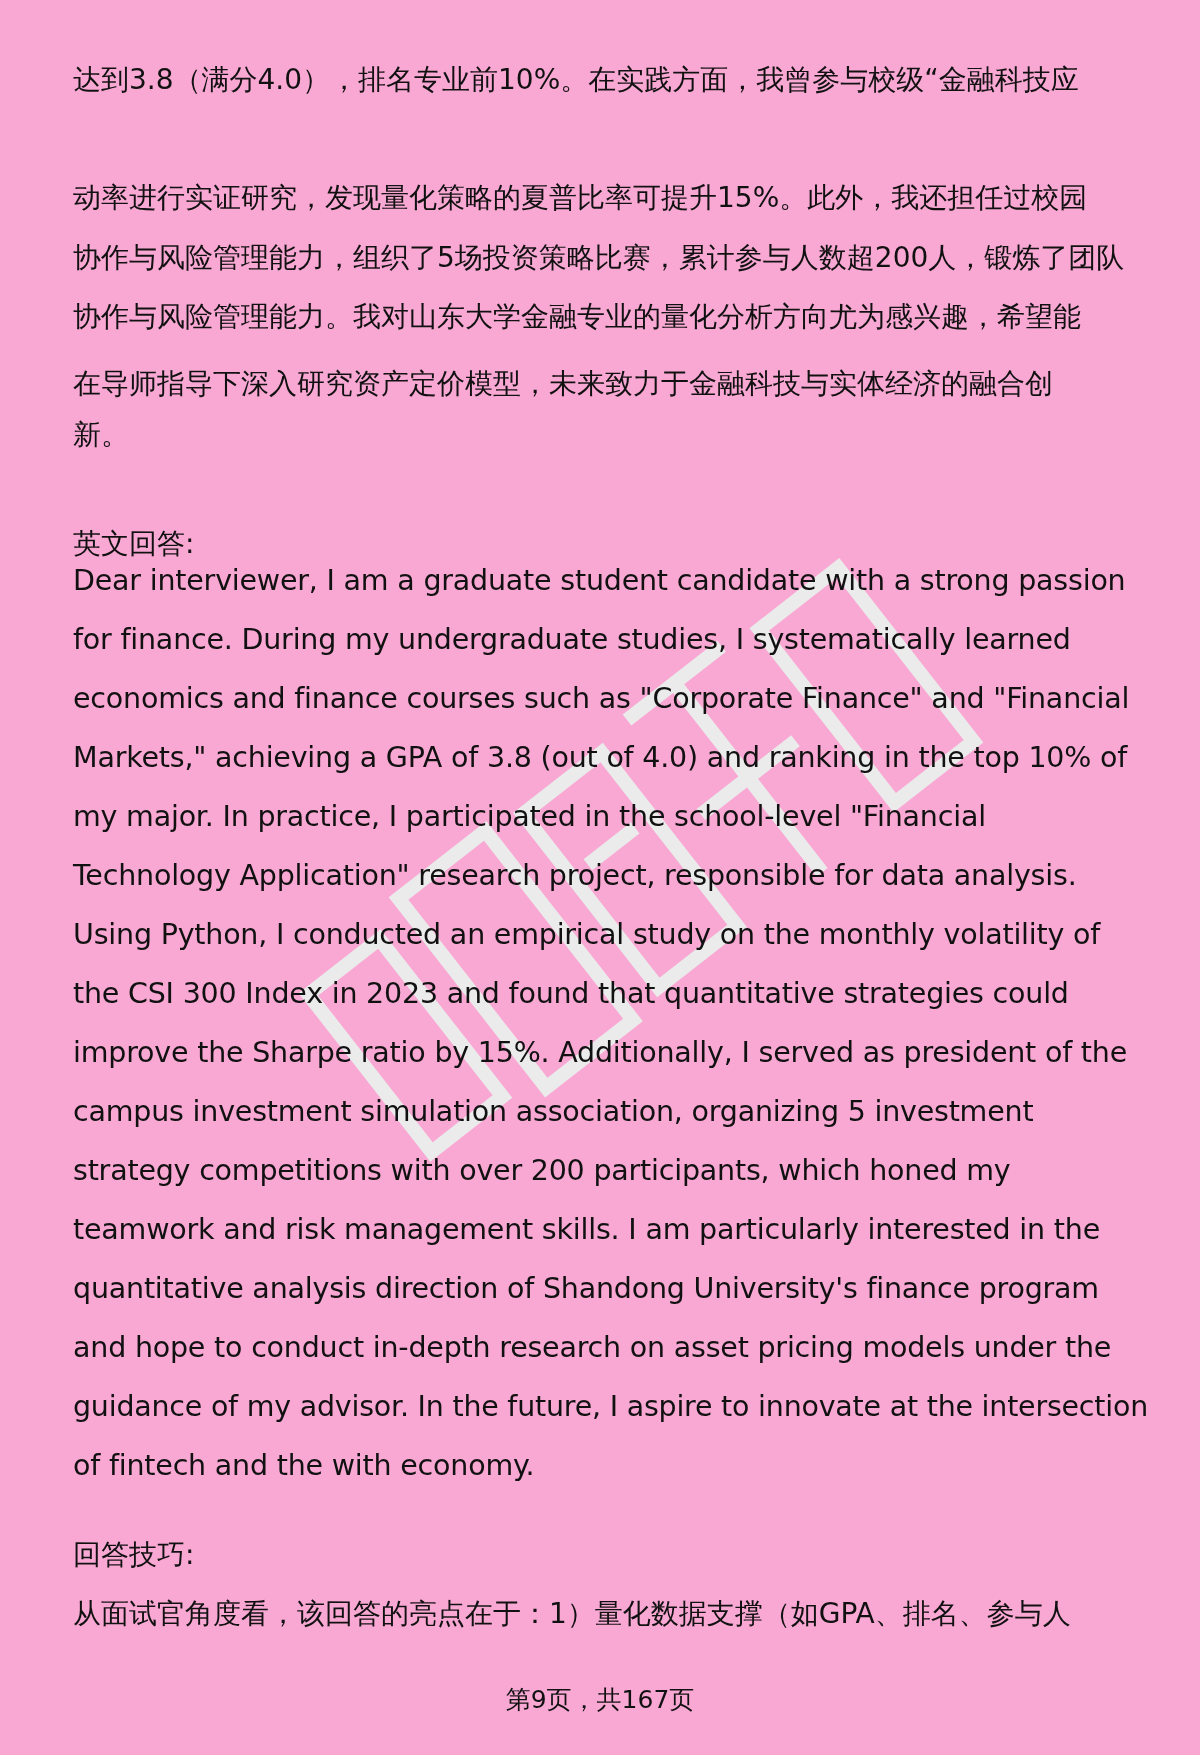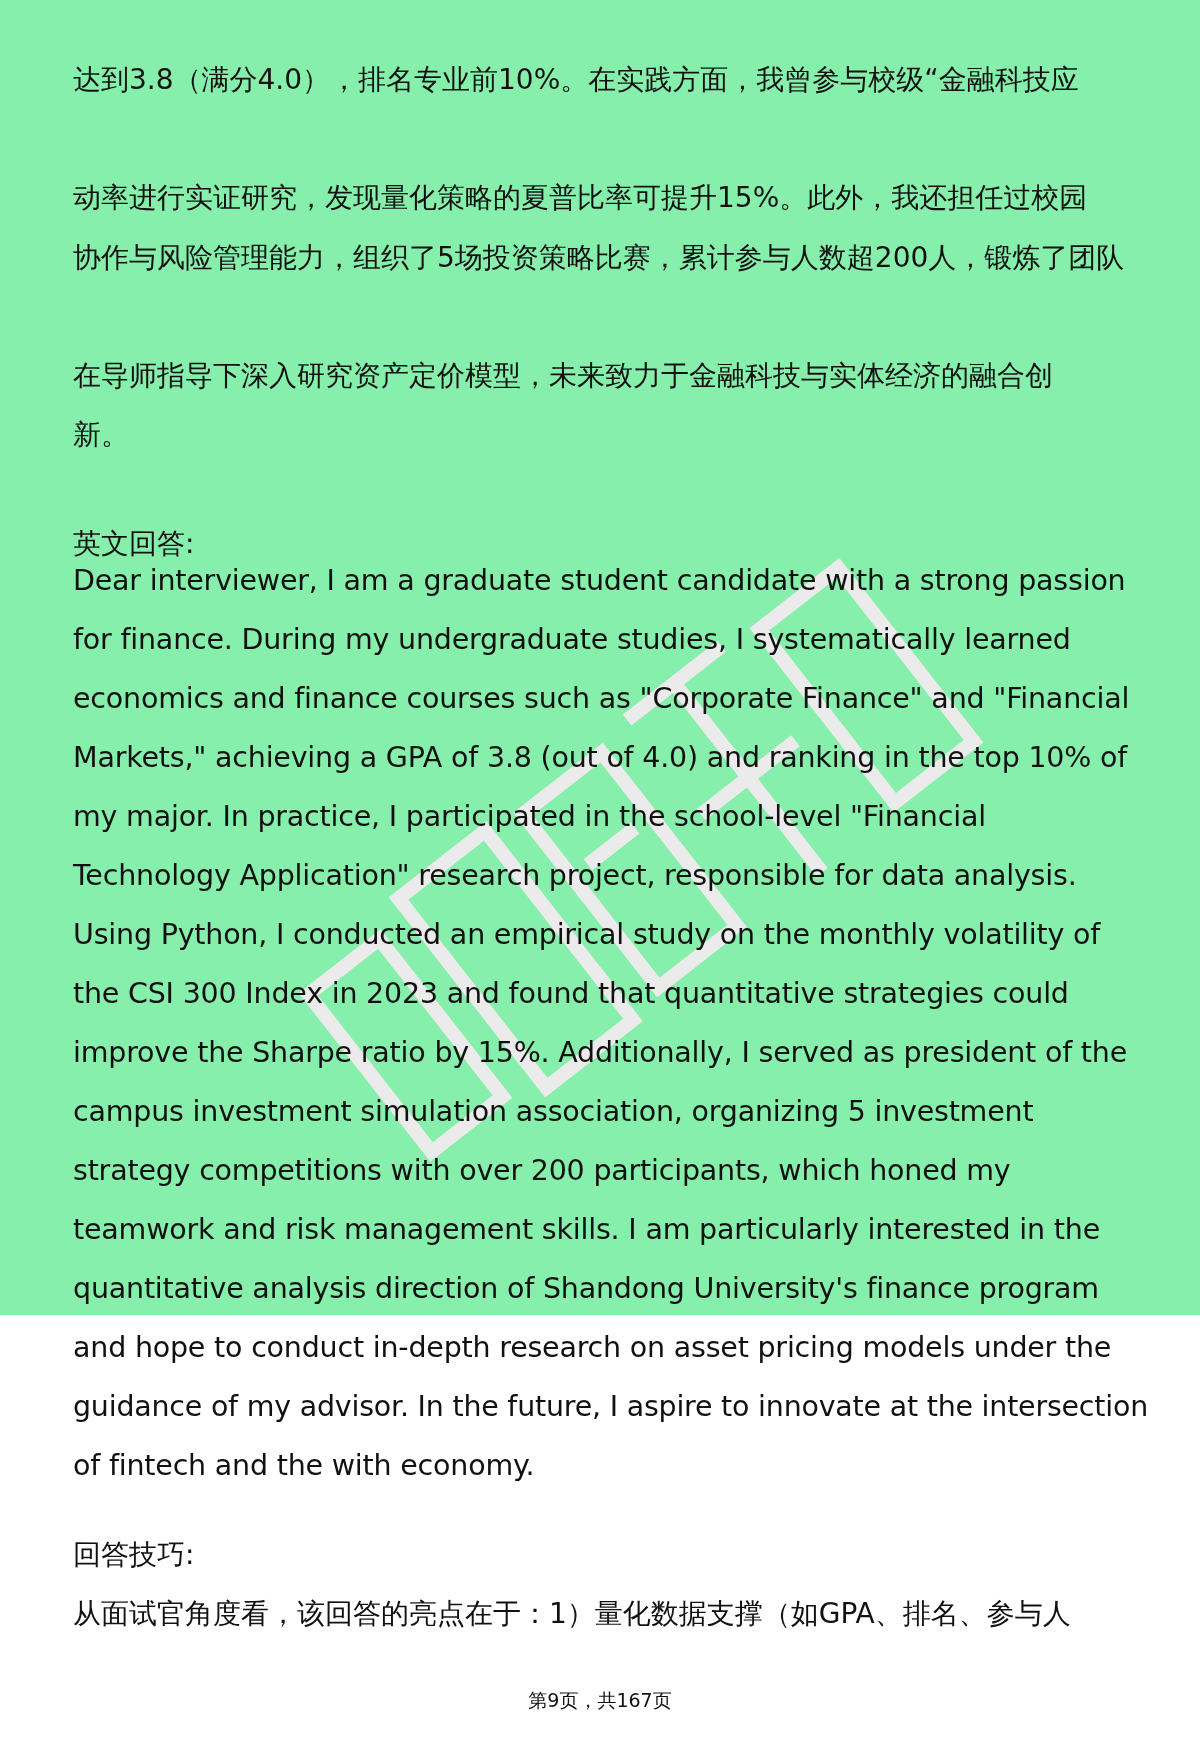--- a/index.html
+++ b/index.html
@@ -1,48 +1,49 @@
 <!DOCTYPE html>
 <html><head>
   <meta charset="utf-8">
   <style>
     html, body { margin: 0; padding: 0; background: #ffffff; }
     body { width: 1200px; height: 1755px; position: relative; overflow: hidden; }
-    .page { position: absolute; left: 0; top: 0; width: 1200px; height: 1315px; background: #86efac; }
+    .page { position: absolute; left: 0; top: 0; width: 1200px; height: 1755px; background: #f9a8d4; }
     .watermark { position: absolute; left: 180px; top: 520px; width: 900px; height: 700px; pointer-events: none; }
     .line {
       position: absolute; left: 73px; white-space: nowrap;
       font-family: "DejaVu Sans", "Liberation Sans", sans-serif;
       font-size: 28px; color: #111111; line-height: 40px; height: 40px;
     }
     .line.en { font-size: 28.5px; letter-spacing: -0.2px; }
     .footer {
       position: absolute; left: 0; width: 1200px; text-align: center; top: 1680px;
-      font-family: "DejaVu Sans", "Liberation Sans", sans-serif; font-size: 19px; color: #111111; line-height: 40px;
+      font-family: "DejaVu Sans", "Liberation Sans", sans-serif; font-size: 25px; color: #111111; line-height: 40px;
     }
   </style>
 </head>
 <body>
 
 <div class="page">
 
   <svg class="watermark" viewBox="0 0 900 700">
     <g fill="none" stroke="#ebebeb" stroke-width="14" transform="rotate(-38 450 350)">
       <rect x="120" y="250" width="90" height="200"></rect>
       <rect x="250" y="230" width="110" height="240"></rect>
       <path d="M400 240 L500 240 L500 460 L400 460 Z M420 320 L480 320"></path>
       <path d="M540 230 L660 230 M600 230 L600 470 M540 350 L660 350"></path>
       <rect x="700" y="240" width="100" height="220"></rect>
     </g>
   </svg>
 
   <div class="line" style="top:60px">达到3.8（满分4.0），排名专业前10%。在实践方面，我曾参与校级“金融科技应</div>
   <div class="line" style="top:178px">动率进行实证研究，发现量化策略的夏普比率可提升15%。此外，我还担任过校园</div>
   <div class="line" style="top:238px">协作与风险管理能力，组织了5场投资策略比赛，累计参与人数超200人，锻炼了团队</div>
-  <div class="line" style="top:356px">在导师指导下深入研究资产定价模型，未来致力于金融科技与实体经济的融合创</div>
+  <div class="line" style="top:297px">协作与风险管理能力。我对山东大学金融专业的量化分析方向尤为感兴趣，希望能</div>
+  <div class="line" style="top:364px">在导师指导下深入研究资产定价模型，未来致力于金融科技与实体经济的融合创</div>
   <div class="line" style="top:415px">新。</div>
 
   <div class="line" style="top:524px">英文回答:</div>
   <div class="line en" style="top:561px">Dear interviewer, I am a graduate student candidate with a strong passion</div>
   <div class="line en" style="top:620px">for finance. During my undergraduate studies, I systematically learned</div>
   <div class="line en" style="top:679px">economics and finance courses such as "Corporate Finance" and "Financial</div>
   <div class="line en" style="top:738px">Markets," achieving a GPA of 3.8 (out of 4.0) and ranking in the top 10% of</div>
   <div class="line en" style="top:797px">my major. In practice, I participated in the school-level "Financial</div>
   <div class="line en" style="top:856px">Technology Application" research project, responsible for data analysis.</div>
   <div class="line en" style="top:915px">Using Python, I conducted an empirical study on the monthly volatility of</div>

